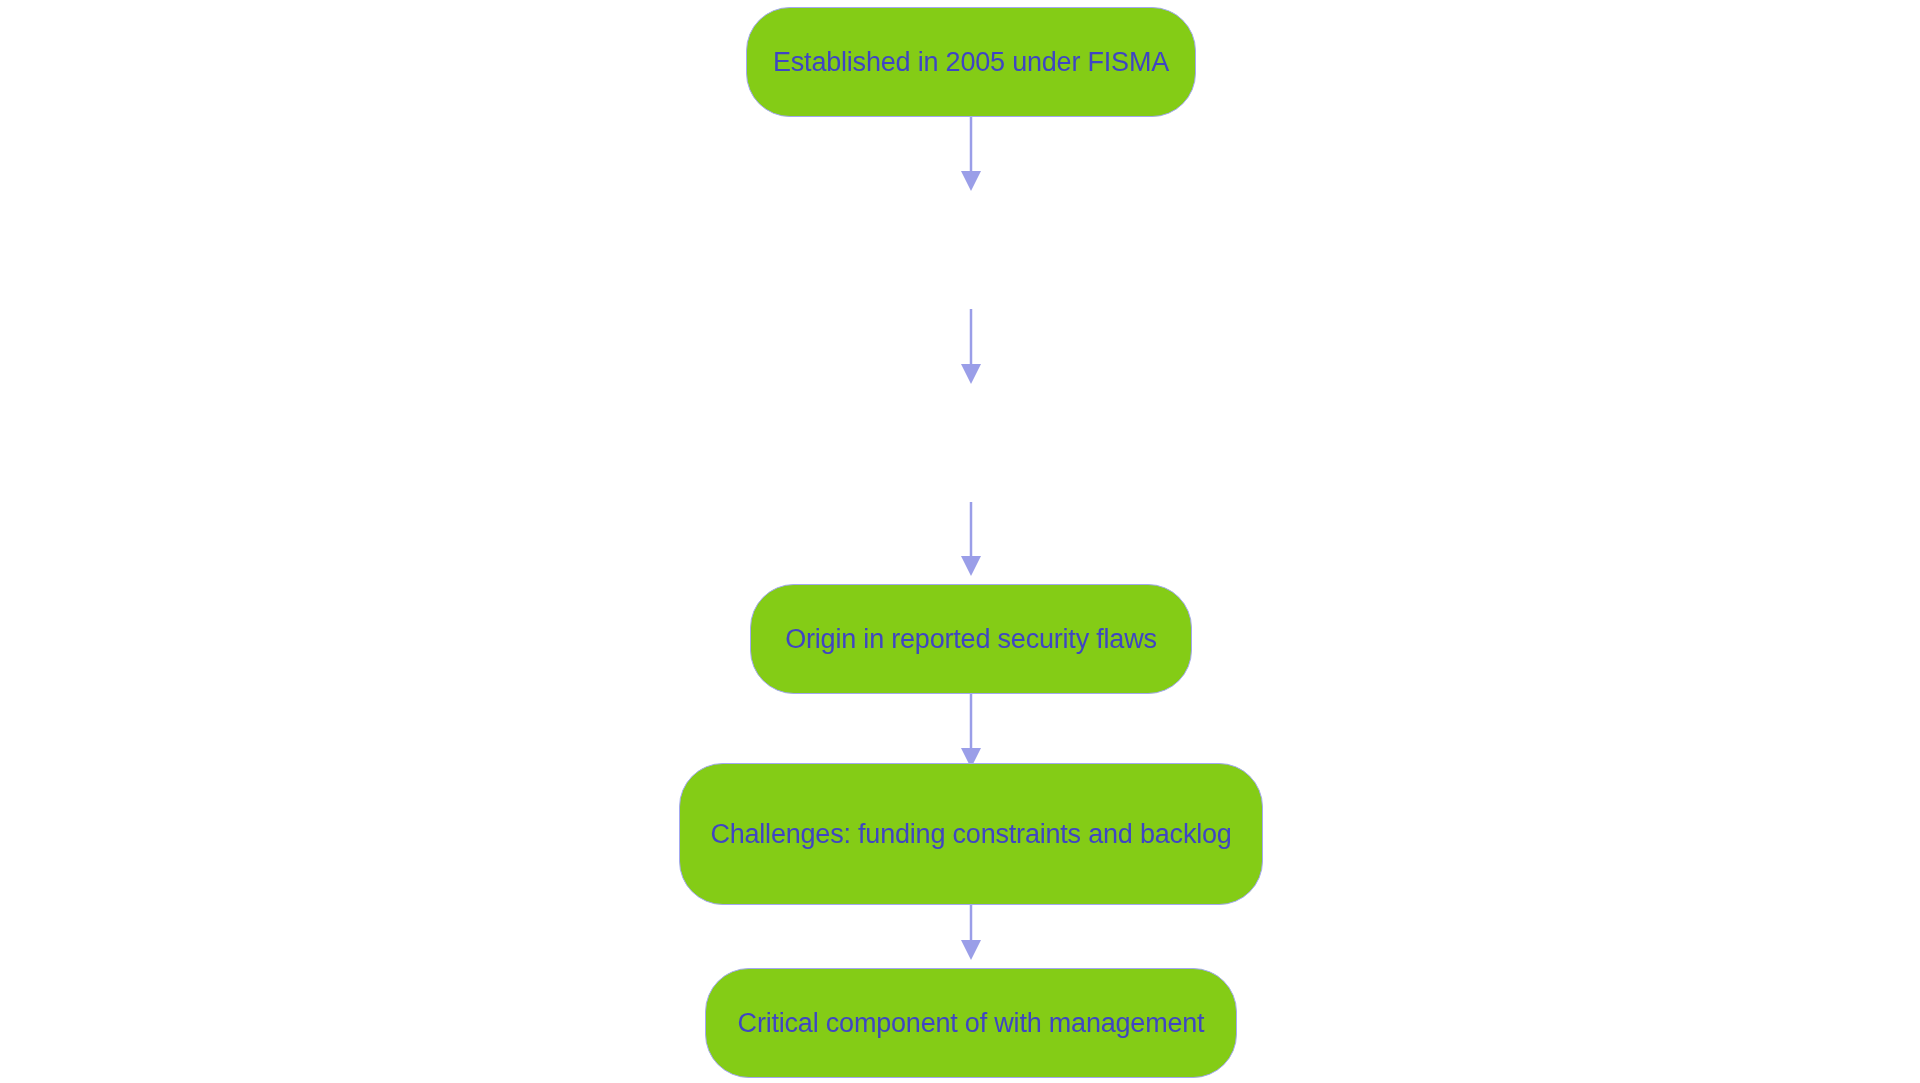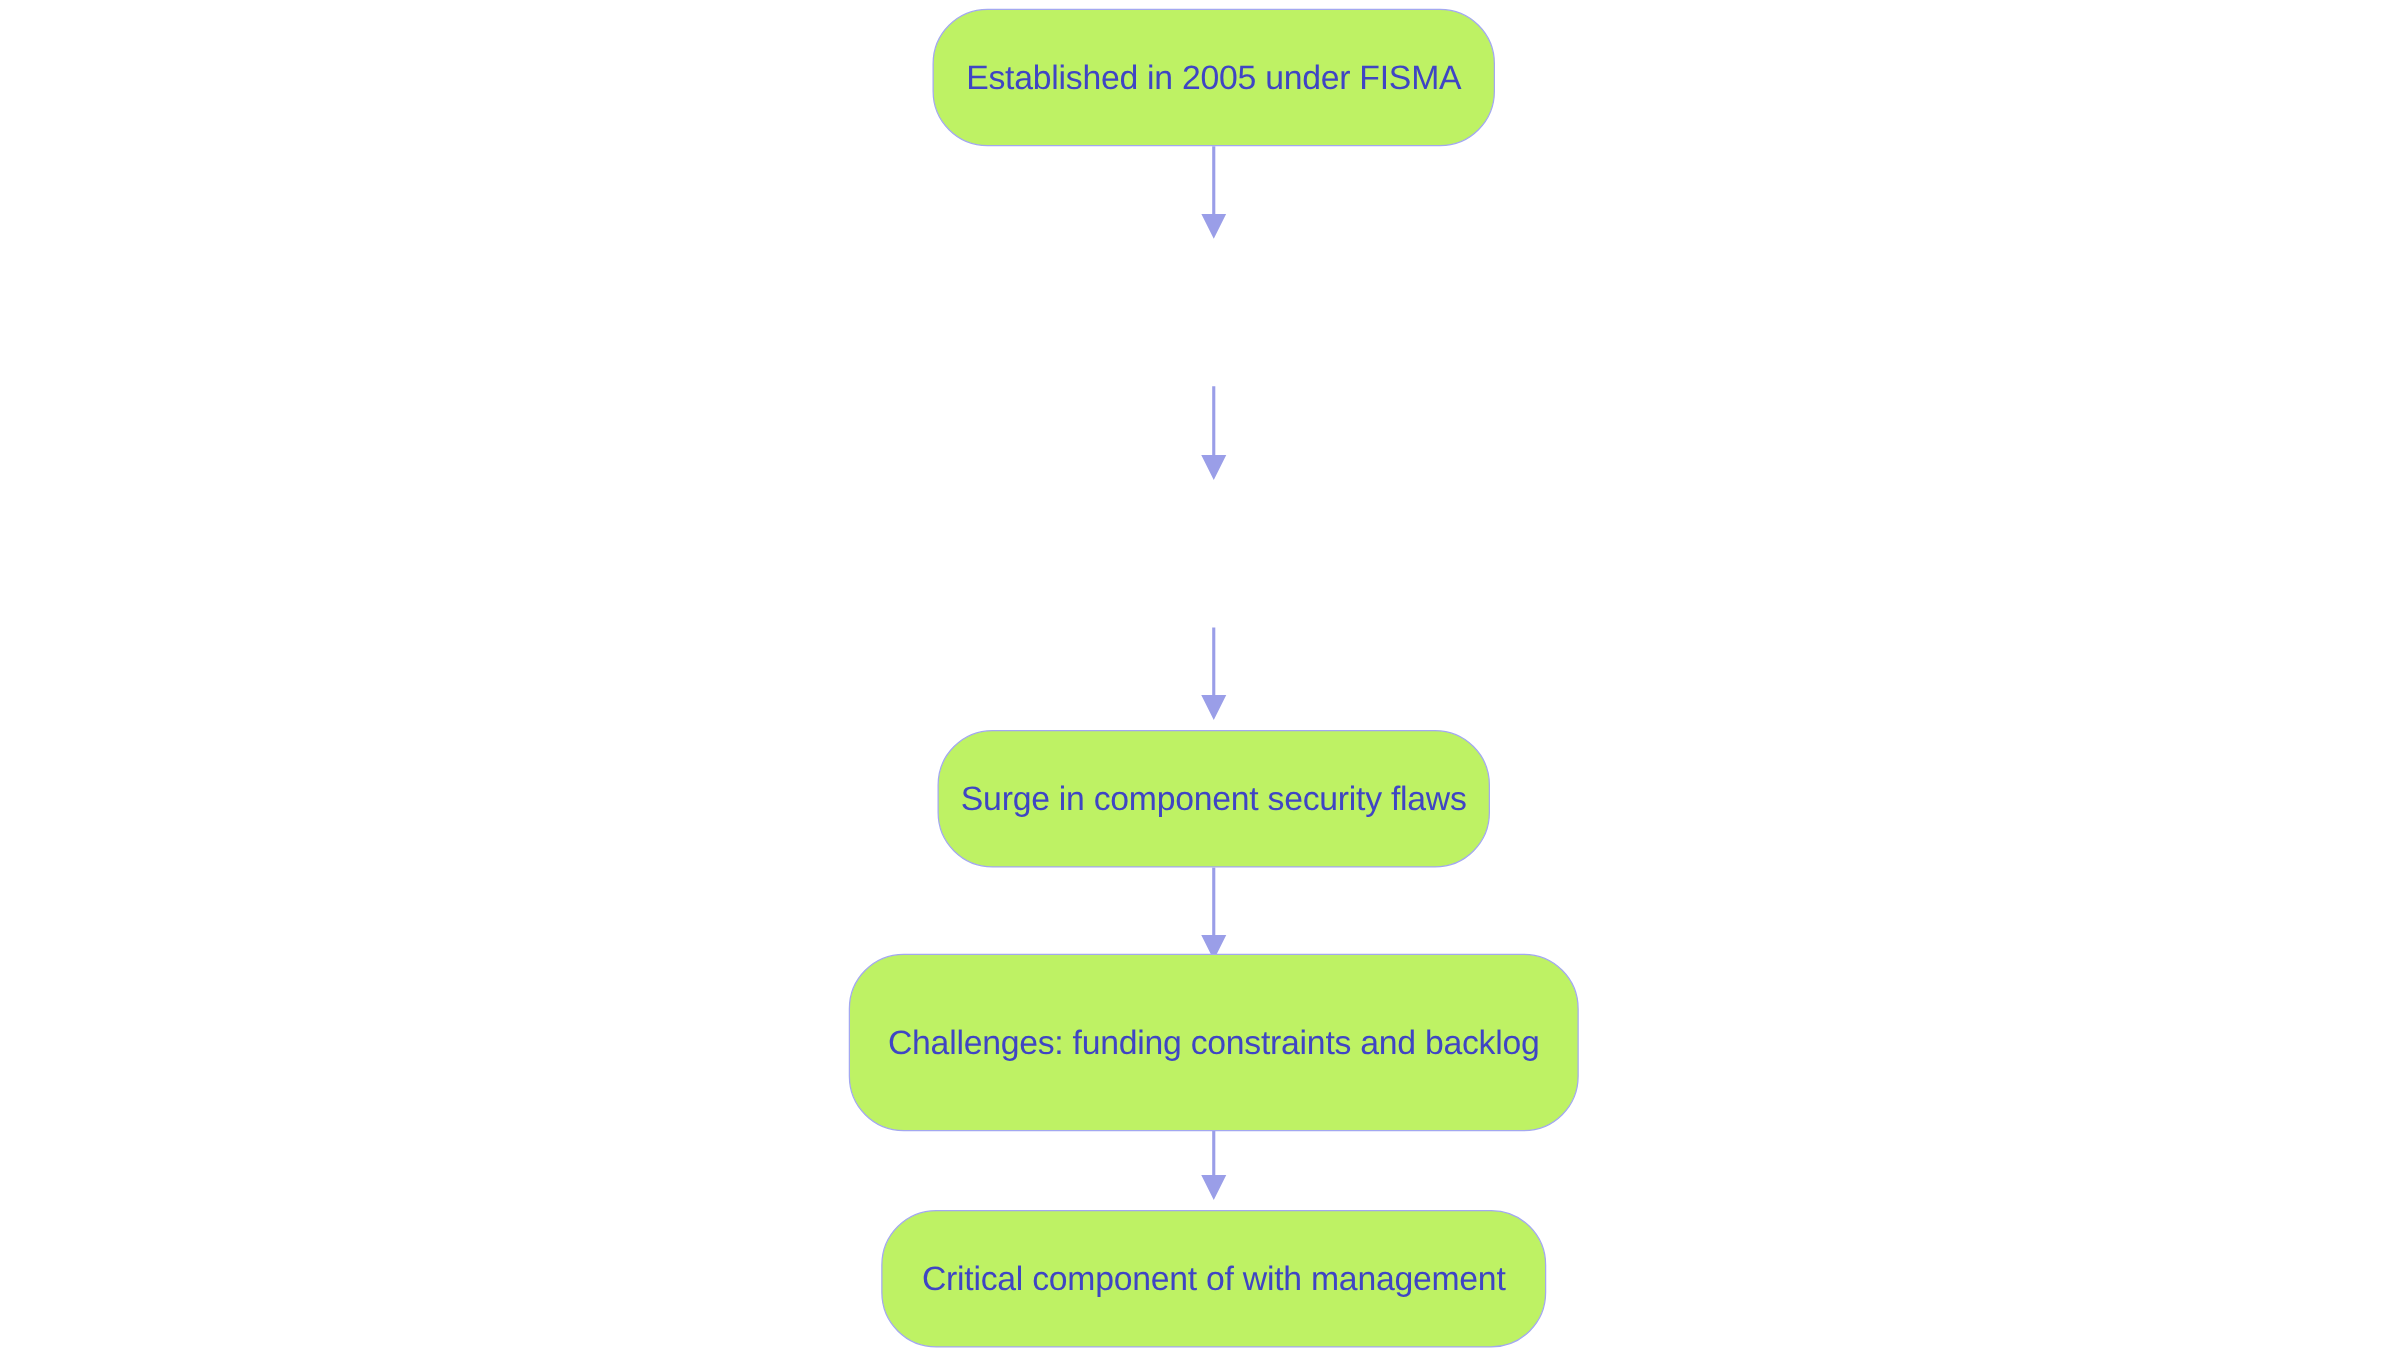--- a/index.html
+++ b/index.html
@@ -17,21 +17,21 @@
     position: relative;
     width: 1920px;
     height: 1083px;
   }
   .node {
     position: absolute;
     display: flex;
     align-items: center;
     justify-content: center;
     box-sizing: border-box;
-    background: #bef264;
+    background: #84cc16;
     border: 1px solid #a3a8f0;
     border-radius: 44px;
     color: #3f45c4;
     font-size: 27px;
     font-family: "Liberation Sans", sans-serif;
     white-space: nowrap;
     letter-spacing: -0.2px;
   }
   .node-label {
     display: block;
@@ -65,21 +65,21 @@
     </g>
   </svg>
 
   <div class="node" style="left:746px; top:7px; width:450px; height:110px;">
     <span class="node-label">Established in 2005 under FISMA</span>
   </div>
 
 
 
   <div class="node" style="left:750px; top:584px; width:442px; height:110px;">
-    <span class="node-label">Surge in component security flaws</span>
+    <span class="node-label">Origin in reported security flaws</span>
   </div>
 
   <div class="node" style="left:679px; top:763px; width:584px; height:142px;text-align:right;">
     <span class="node-label">Challenges: funding constraints and backlog</span>
   </div>
 
   <div class="node" style="left:705px; top:968px; width:532px; height:110px;">
     <span class="node-label">Critical component of with management</span>
   </div>
 </div>

